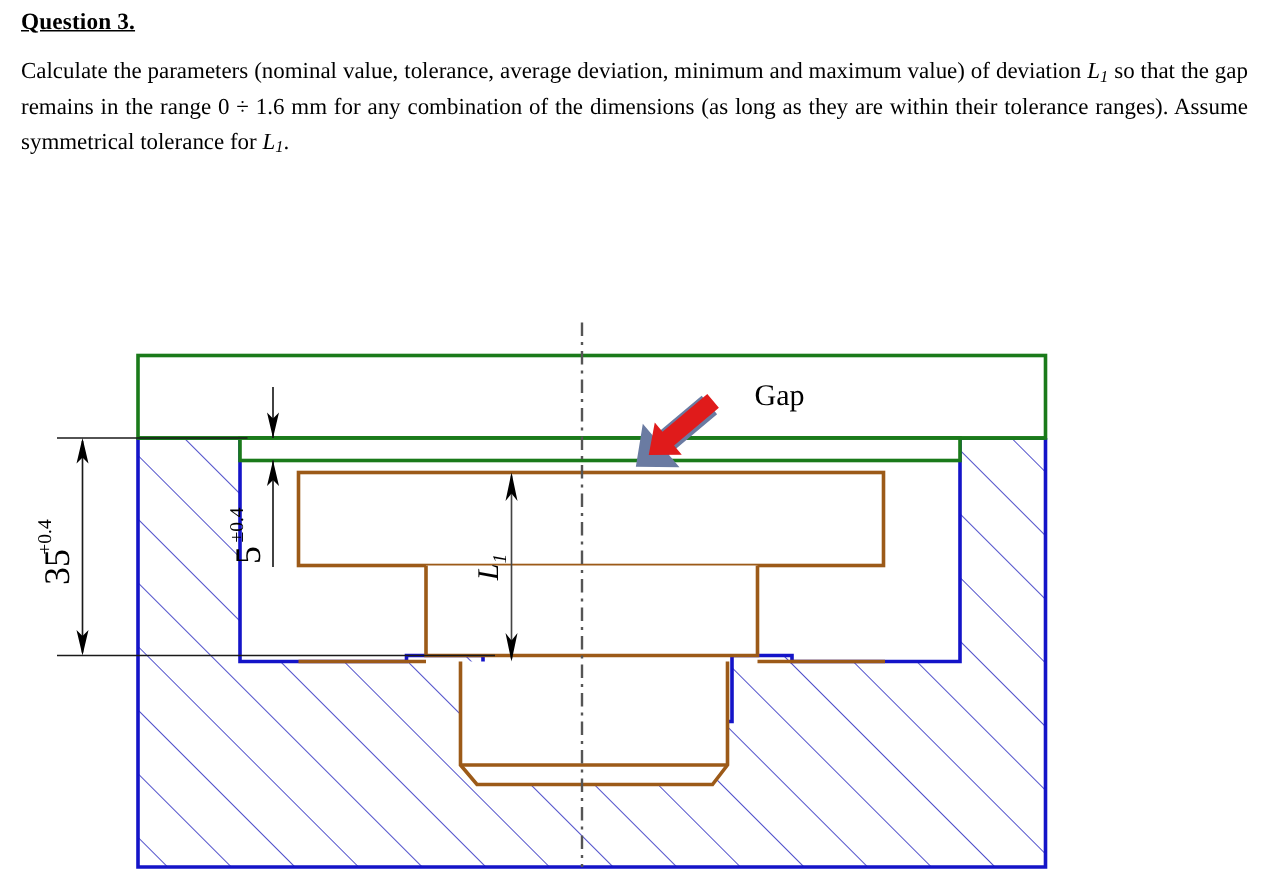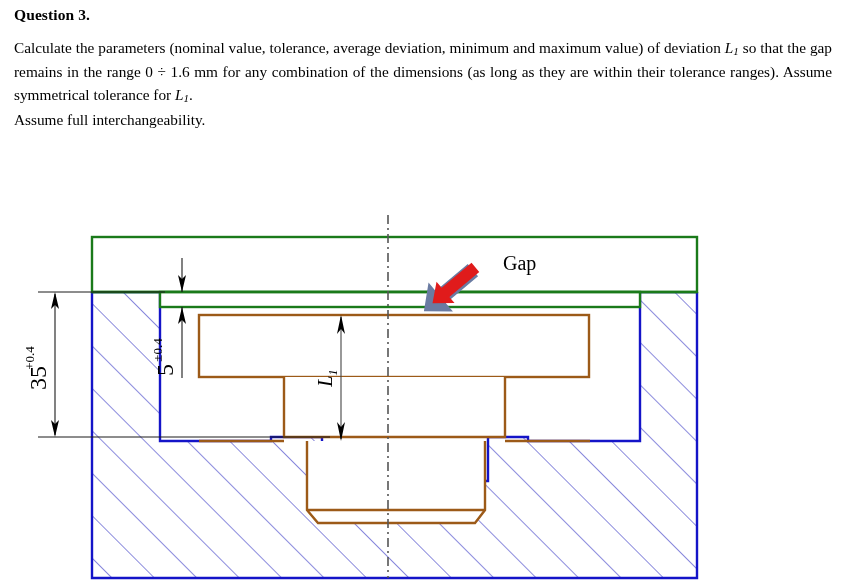--- a/index.html
+++ b/index.html
@@ -19,20 +19,21 @@
   #question-block {
     position: absolute;
     left: 14px;
     top: 6px;
     width: 818px;
   }
 
   .q-title {
     font-size: 15.5px;
     font-weight: bold;
+    text-decoration: underline;
     letter-spacing: 0.1px;
     margin: 0 0 12px 0;
     display: inline-block;
   }
 
   .q-body {
     font-size: 15.3px;
     line-height: 1.52;
     text-align: justify;
     text-justify: inter-word;
@@ -66,21 +67,20 @@
 </style>
 </head>
 <body>
 
 <div id="question-block">
   <div class="q-title">Question 3.</div>
   <div class="q-body">
     <span>Calculate the parameters (nominal value, tolerance, average deviation, minimum and maximum</span>
     <span>value) of deviation </span><span class="var-l1"><span>L</span><span class="sub">1</span></span><span> so that the gap remains in the range 0 ÷ 1.6 mm for any combination of the</span>
     <span>dimensions (as long as they are within their tolerance ranges). Assume symmetrical tolerance for </span><span class="var-l1"><span>L</span><span class="sub">1</span></span><span>.</span>
-    <span class="lastline">Assume full interchangeability.</span>
   </div>
 </div>
 
 <div id="drawing-area">
 <svg id="drawing-svg" width="846" height="582" viewBox="0 0 846 582" xmlns="http://www.w3.org/2000/svg">
   <defs>
 
     <pattern id="blueHatch" width="30" height="30" patternUnits="userSpaceOnUse" patternTransform="rotate(-45 0 0)">
       <line x1="0" y1="0" x2="0" y2="30" stroke="#2a2ac0" stroke-width="1.1"></line>
     </pattern>

